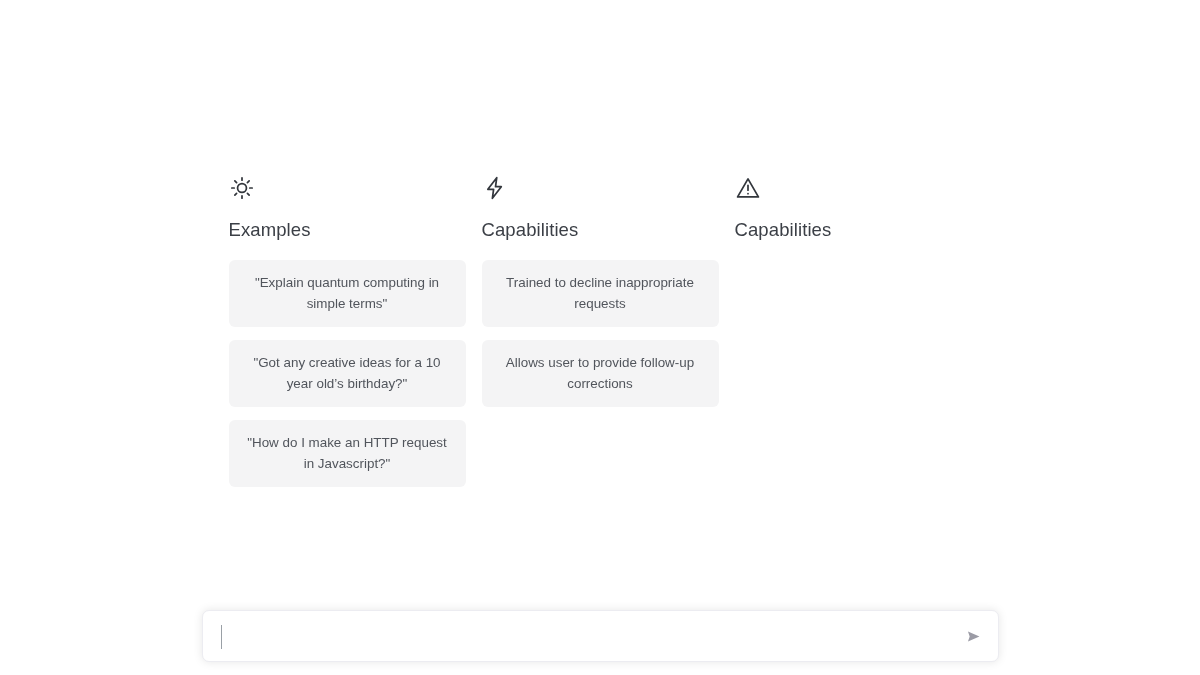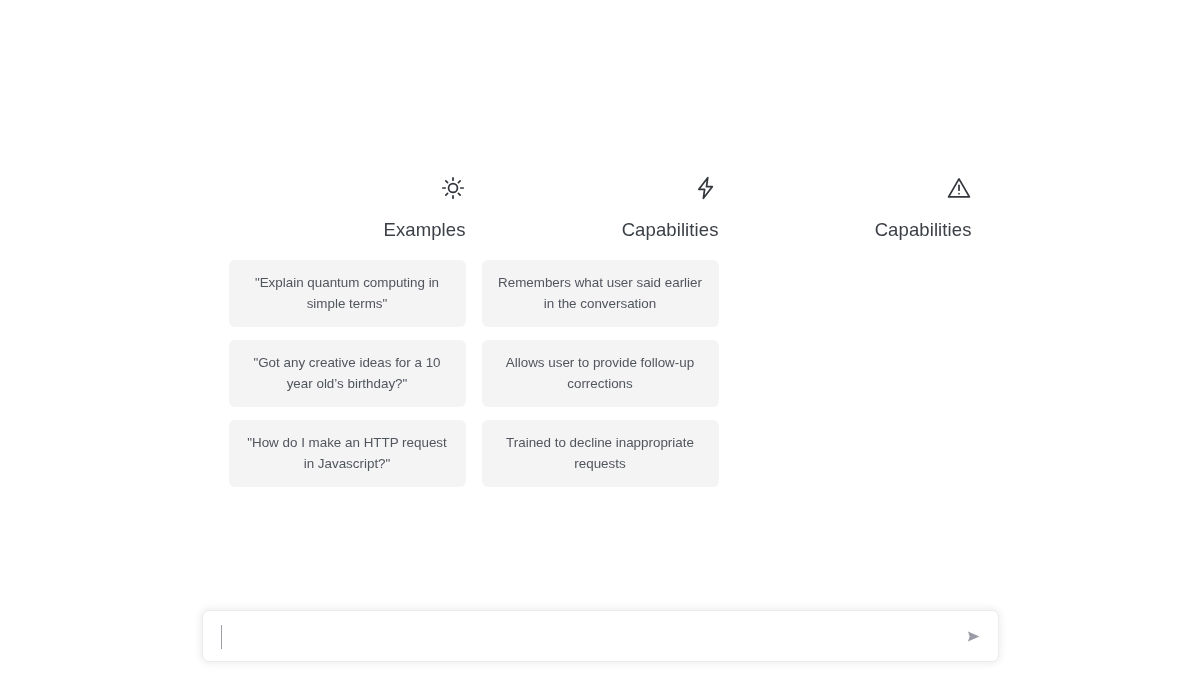--- a/index.html
+++ b/index.html
@@ -27,21 +27,21 @@
     top: 175px;
     display: flex;
     justify-content: center;
     gap: 16px;
   }
 
   .column {
     width: 237px;
     display: flex;
     flex-direction: column;
-    align-items: flex-end;
+    align-items: flex-start;
   }
 
   .col-icon {
     width: 26px;
     height: 26px;
     color: #33373d;
     display: block;
     margin-bottom: 18px;
   }
   .col-icon svg { display: block; width: 26px; height: 26px; }
@@ -161,23 +161,22 @@
     </div>
 
     <div class="column">
       <span class="col-icon">
         <svg viewBox="0 0 24 24" fill="none" stroke="currentColor" stroke-width="1.6" stroke-linejoin="round" stroke-linecap="round">
           <path d="M13.6 2.5 5.4 13.2h5.3l-1.1 8.3 8.2-10.7h-5.3l1.1-8.3Z"></path>
         </svg>
       </span>
       <div class="col-title">Capabilities</div>
       <div class="cards">
-        <div class="card">Remembers what user said earlier in the conversation</div>
+        <div class="card">Trained to decline inappropriate requests</div>
         <div class="card">Allows user to provide follow-up corrections</div>
-        <div class="card">Trained to decline inappropriate requests</div>
       </div>
     </div>
 
     <div class="column">
       <span class="col-icon">
         <svg viewBox="0 0 24 24" fill="none" stroke="currentColor" stroke-width="1.6" stroke-linejoin="round" stroke-linecap="round">
           <path d="M12 3.6 2.4 20.2h19.2L12 3.6Z"></path>
           <path d="M12 9.6v4.4"></path>
           <path d="M12 17.1v.1"></path>
         </svg>

